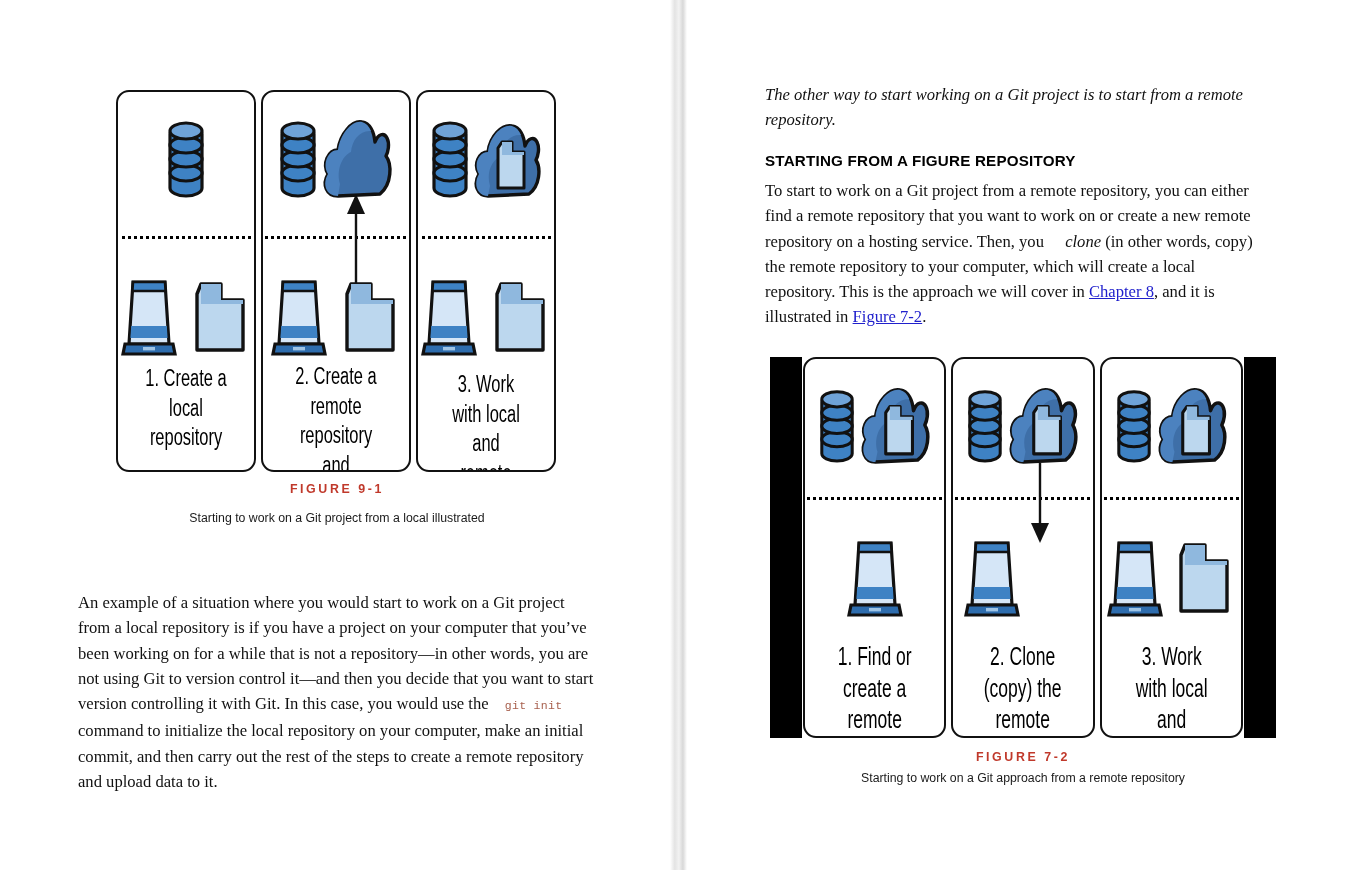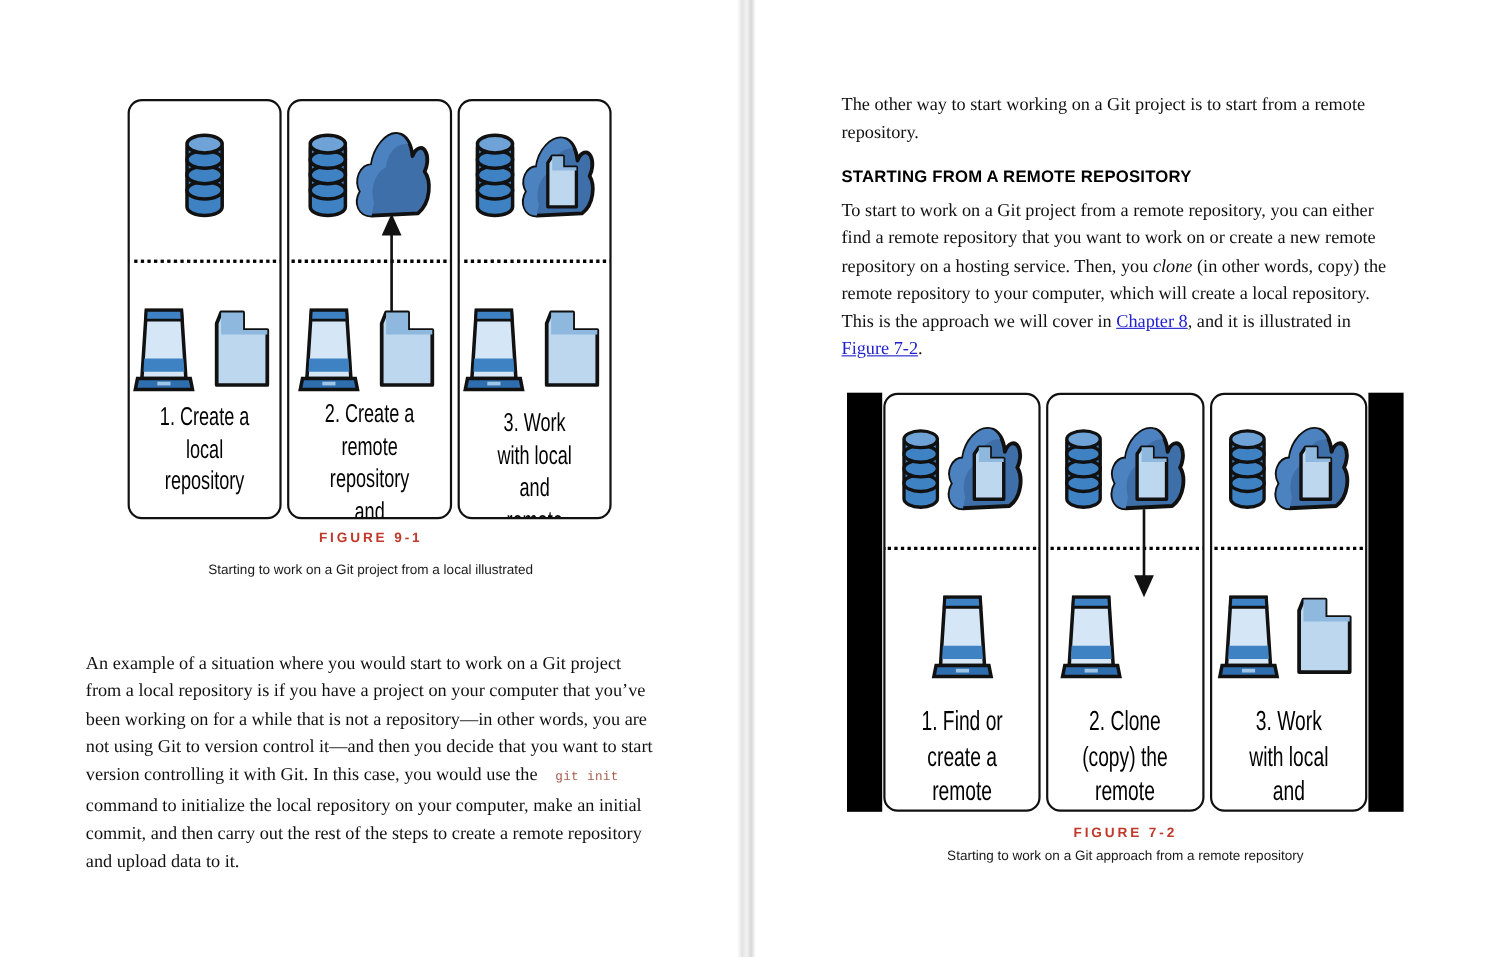--- a/index.html
+++ b/index.html
@@ -32,21 +32,21 @@
   .h-sans{
     font-family:"Liberation Sans", sans-serif;
     font-size:15.2px;font-weight:bold;color:#000;letter-spacing:0.2px;
     margin:0 0 3px 0;
   }
   .code{
     font-family:"Liberation Mono", monospace;
     font-size:11.5px;color:#A8604E;letter-spacing:0.3px;margin-left:12px;
   }
   .lnk{color:#2020CC;text-decoration:underline;}
-  em{}
+  em{margin-left:17px;}
 
   
   .fig-label{
     font-family:"Liberation Sans", sans-serif;
     font-size:12.4px;font-weight:bold;color:#C0392B;
     letter-spacing:2.6px;text-align:center;
   }
   .fig-cap{
     font-family:"Liberation Sans", sans-serif;
     font-size:12.3px;color:#1a1a1a;text-align:center;
@@ -250,23 +250,23 @@
     <div class="fig-cap" style="position:absolute;left:18px;top:499px;width:482px;">Starting to work on a Git project from a local illustrated</div>
 
     <p class="para" style="position:absolute;left:0px;top:578px;width:516px;">
       <span>An example of a situation where you would start to work on a Git project from a local repository is if you have a project on your computer that you’ve been working on for a while that is not a repository—in other words, you are not using Git to version control it—and then you decide that you want to start version controlling it with Git. In this case, you would use the </span><span class="code">git init</span><span> command to initialize the local repository on your computer, make an initial commit, and then carry out the rest of the steps to create a remote repository and upload data to it.</span>
     </p>
 
   </div>
 
   <div class="col-right">
 
-    <p class="para" style="position:absolute;left:0;top:82px;width:498px;">The other way to start working on a Git project is to start from a remote repository.</p>
-
-    <h2 class="h-sans" style="position:absolute;left:0;top:152px;width:510px;">STARTING FROM A REMOTE REPOSITORY</h2>
+    <p class="para" style="position:absolute;left:0;top:82px;width:498px;font-style:italic;">The other way to start working on a Git project is to start from a remote repository.</p>
+
+    <h2 class="h-sans" style="position:absolute;left:0;top:152px;width:510px;">STARTING FROM A FIGURE REPOSITORY</h2>
 
     <p class="para" style="position:absolute;left:0;top:178px;width:500px;">
       <span>To start to work on a Git project from a remote repository, you can either find a remote repository that you want to work on or create a new remote repository on a hosting service. Then, you </span><em>clone</em><span> (in other words, copy) the remote repository to your computer, which will create a local repository. This is the approach we will cover in </span><a class="lnk" href="#">Chapter 8</a><span>, and it is illustrated in </span><a class="lnk" href="#">Figure 7-2</a><span>.</span>
     </p>
 
     <div class="diagram" style="position:absolute;left:5px;top:357px;width:506px;height:381px;">
 
       <div class="blackbar" style="left:0;width:32px;"></div>
       <div class="blackbar" style="right:0;width:32px;"></div>
 

